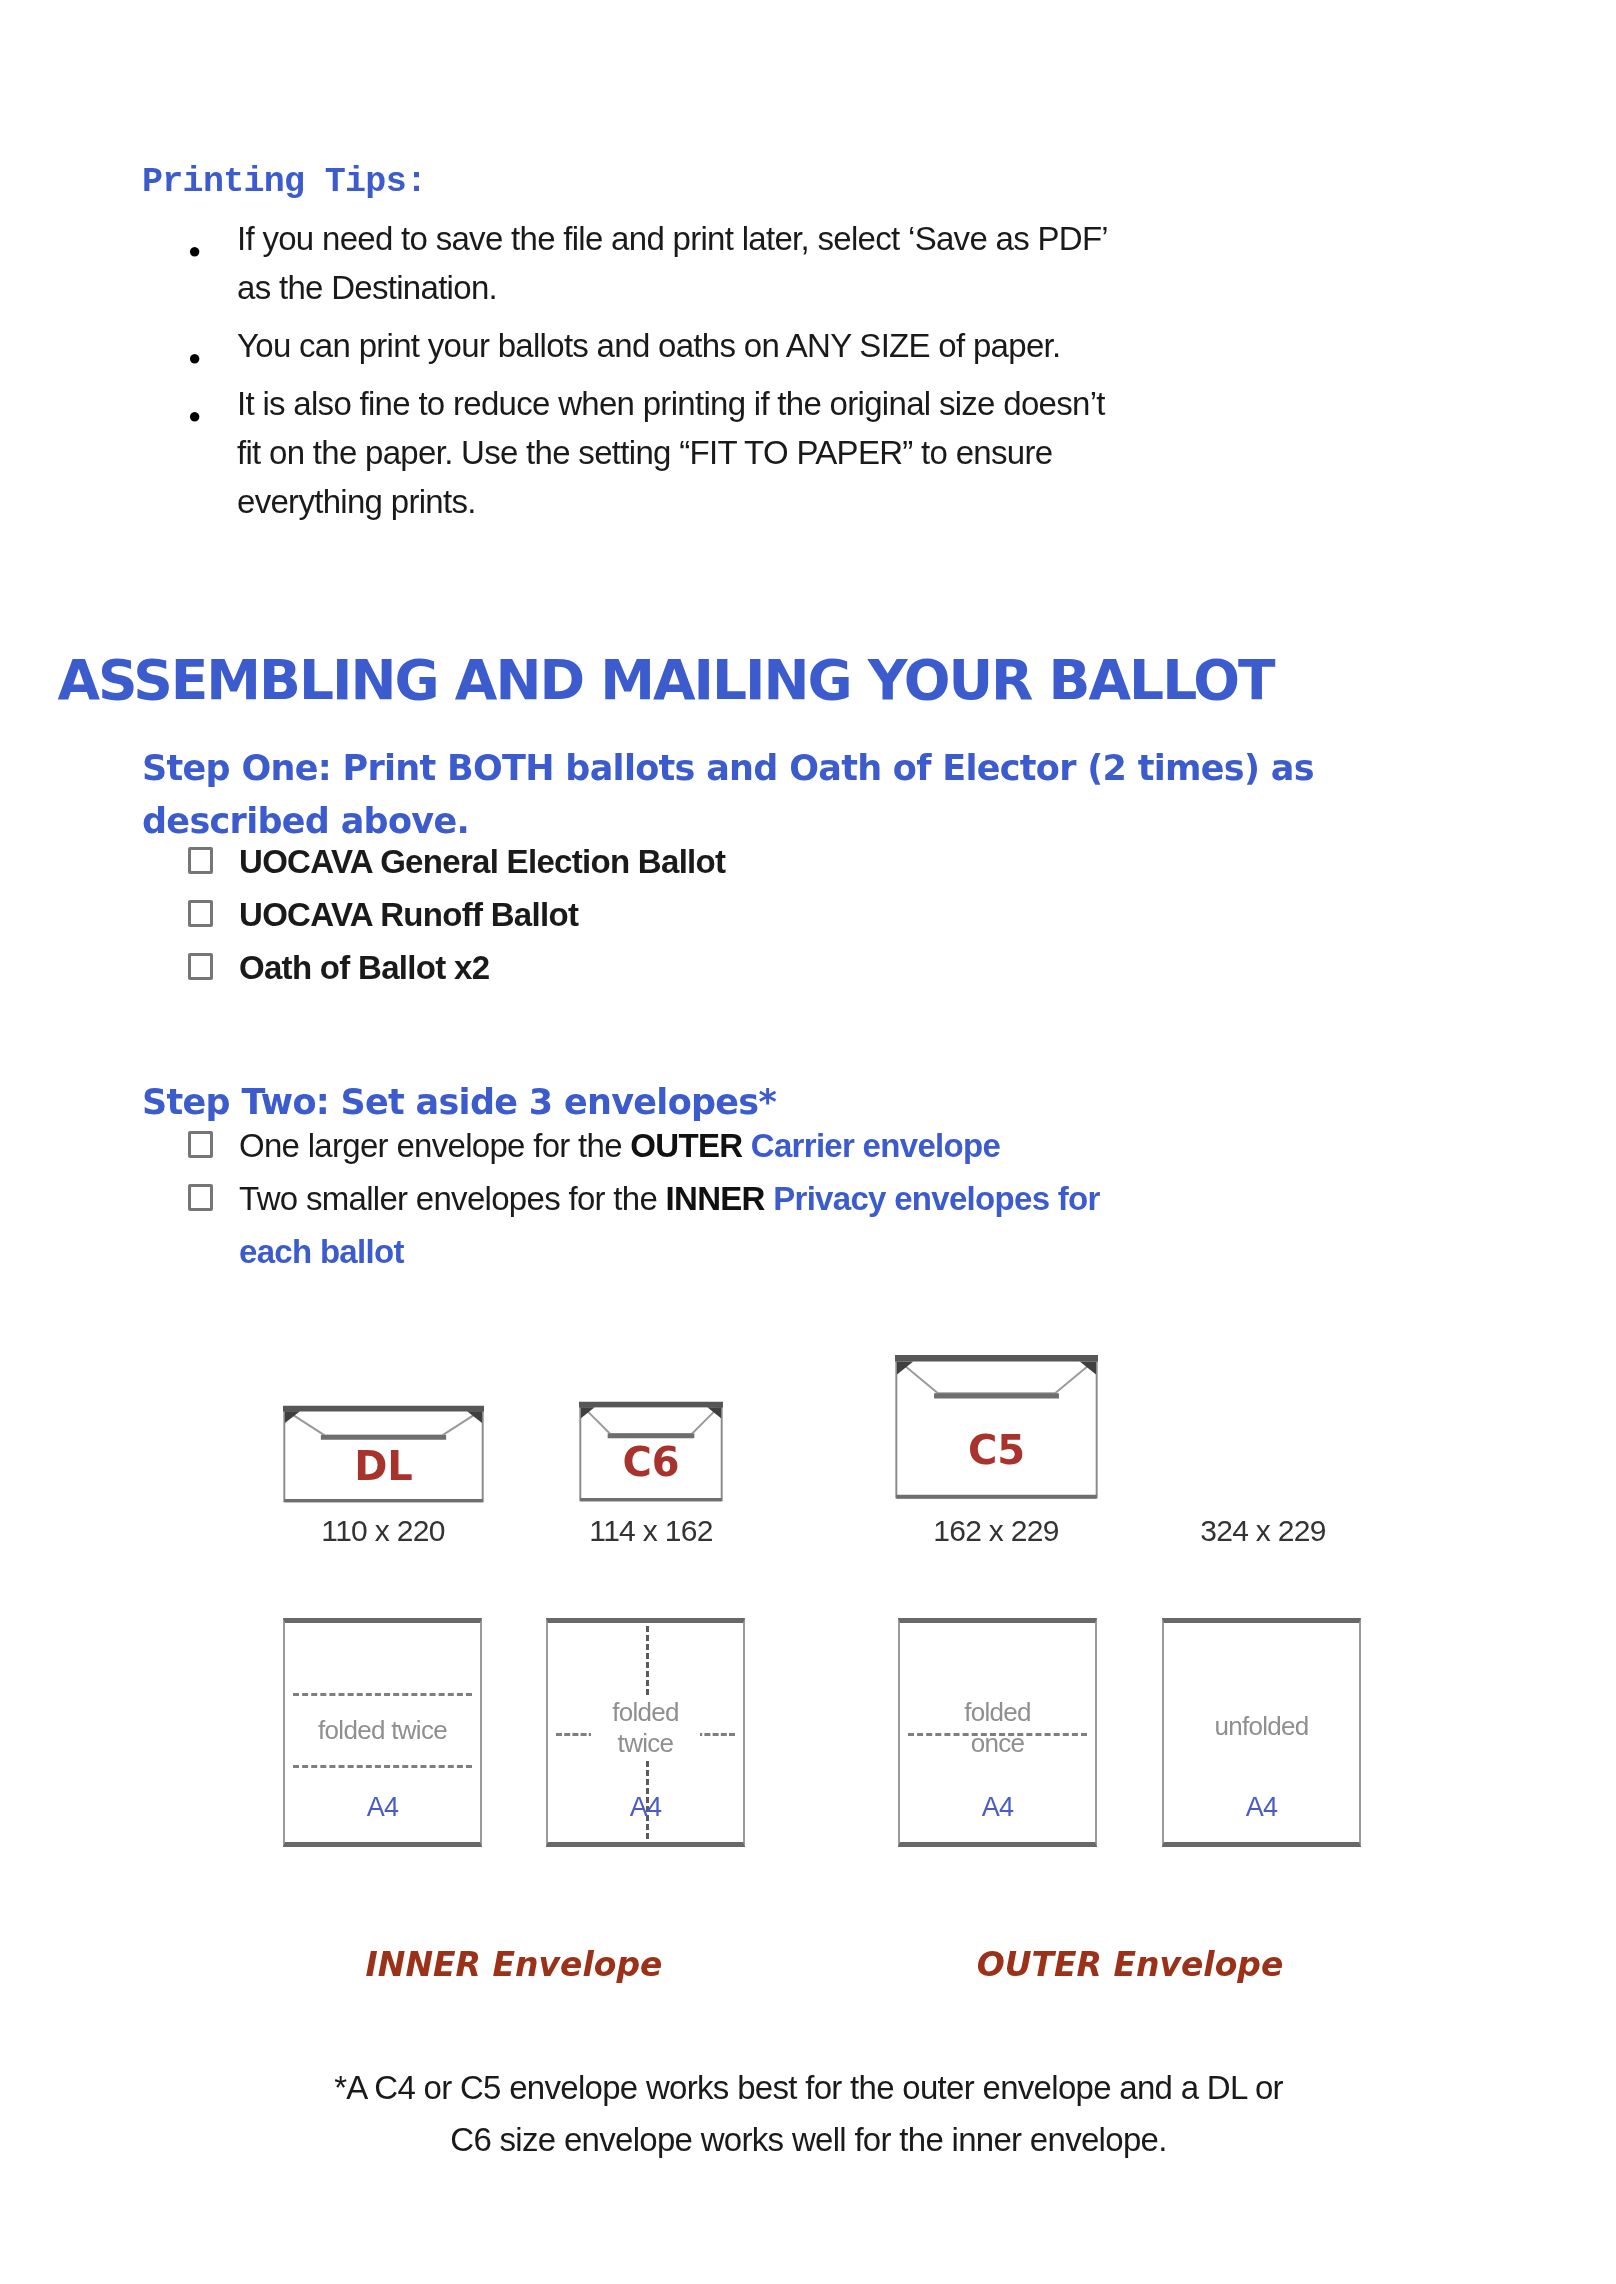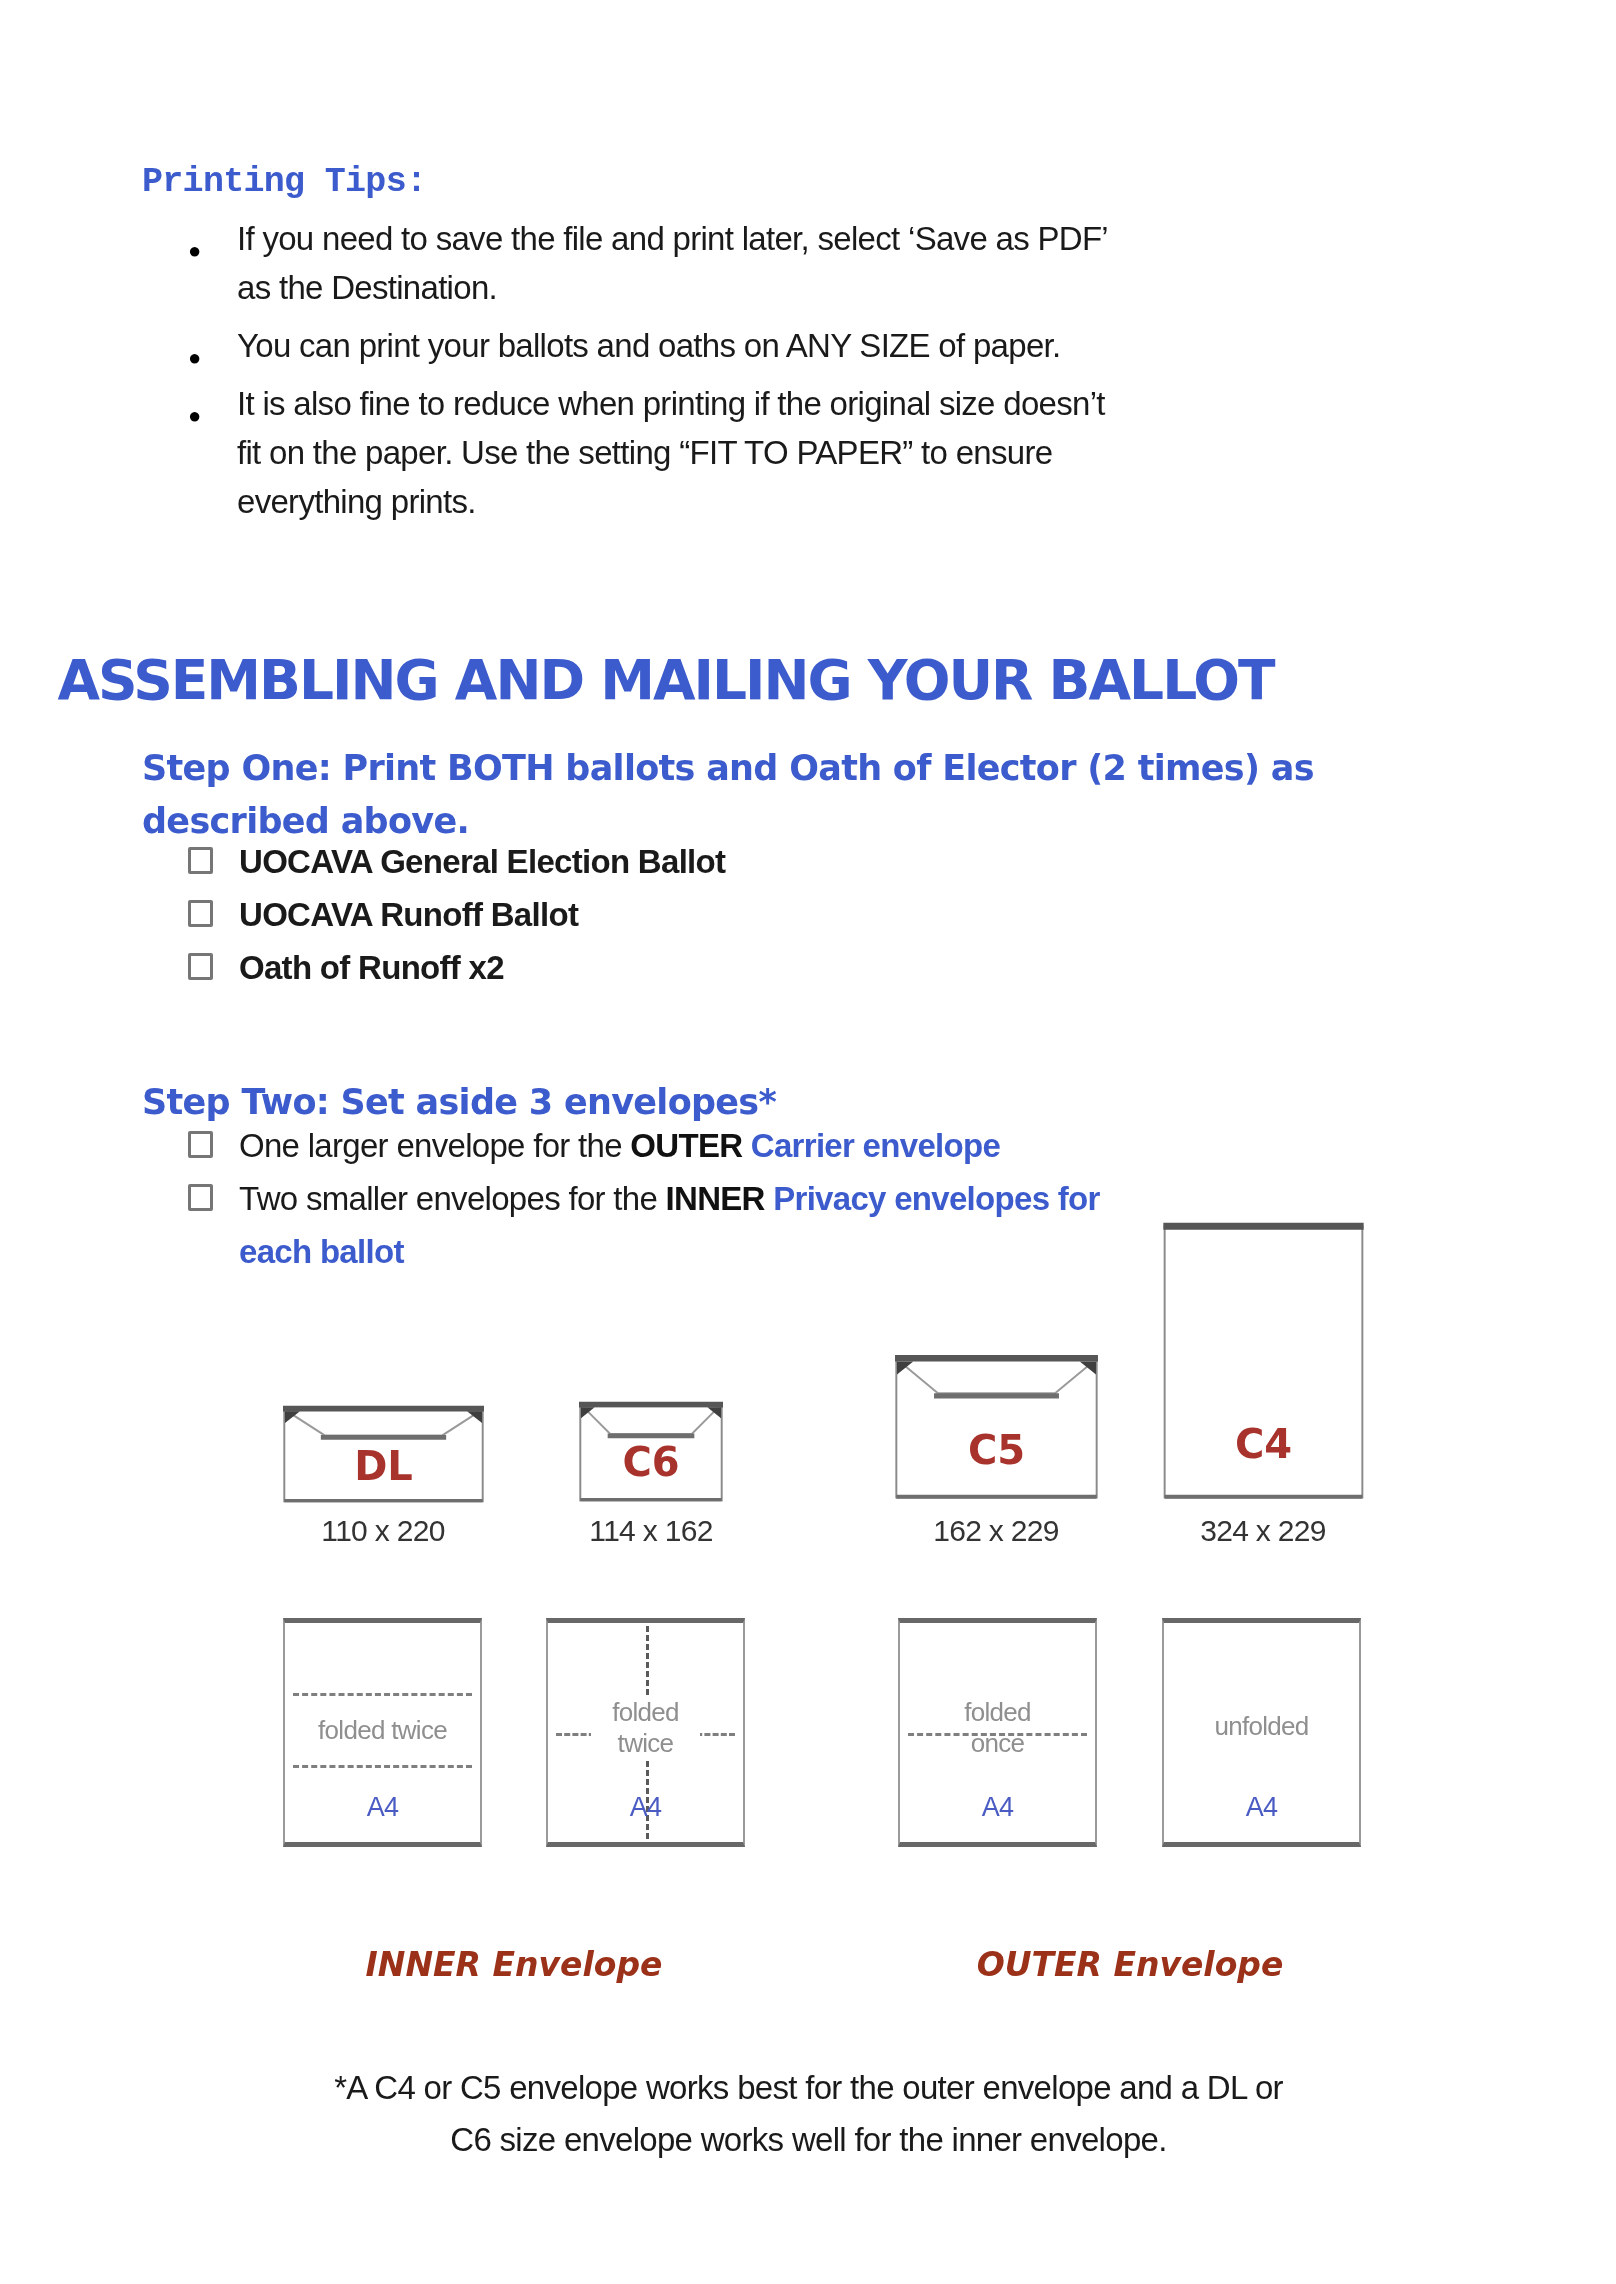--- a/index.html
+++ b/index.html
@@ -87,21 +87,21 @@
     <li>
       <span class="cbx"></span>
       <span>UOCAVA General Election Ballot</span>
     </li>
     <li>
       <span class="cbx"></span>
       <span>UOCAVA Runoff Ballot</span>
     </li>
     <li>
       <span class="cbx"></span>
-      <span>Oath of Runoff x2</span>
+      <span>Oath of Ballot x2</span>
     </li>
   </ul>
 
   <h2 class="step-heading step-two">Step Two: Set aside 3 envelopes*</h2>
 
   <ul class="checklist checklist-2">
     <li>
       <span class="cbx"></span><span>One larger envelope for the </span><span class="bold-black">OUTER</span><span>&nbsp;</span><span class="blue-bold">Carrier envelope</span>
     </li>
     <li>
@@ -146,28 +146,20 @@
       <line x1="2" y1="221" x2="310" y2="221" stroke="#6e6e6e" stroke-width="6"></line>
       <path d="M8 14 L66 62 L246 62 L304 14" fill="#fff" stroke="#9a9a9a" stroke-width="3"></path>
       <line x1="60" y1="66" x2="252" y2="66" stroke="#6e6e6e" stroke-width="8"></line>
       <path d="M3 13 L28 13 L3 33 Z" fill="#3f3f3f"></path>
       <path d="M309 13 L284 13 L309 33 Z" fill="#3f3f3f"></path>
     </svg>
     <div class="env-label" style="top:66%;">C5</div>
   </div>
   <div class="env-size" style="left:996px;">162 x 229</div>
 
-  <div class="envelope" style="left:1163px;top:1221px;width:201px;height:279px;">
-    <svg viewBox="0 0 308 429">
-      <rect x="2" y="8" width="304" height="417" fill="#fff" stroke="#8a8a8a" stroke-width="3"></rect>
-      <line x1="0" y1="8" x2="308" y2="8" stroke="#565656" stroke-width="11"></line>
-      <line x1="2" y1="424" x2="306" y2="424" stroke="#6e6e6e" stroke-width="6"></line>
-    </svg>
-    <div class="env-label" style="top:80%;">C4</div>
-  </div>
   <div class="env-size" style="left:1263px;">324 x 229</div>
 
   <div class="sheet" style="left:283px;">
     <div class="hdash" style="left:4%;right:4%;top:32%;"></div>
     <div class="hdash" style="left:4%;right:4%;top:65%;"></div>
     <div class="fold-label" style="top:49%;">folded twice</div>
     <div class="a4-label">A4</div>
   </div>
 
   <div class="sheet" style="left:546px;">

